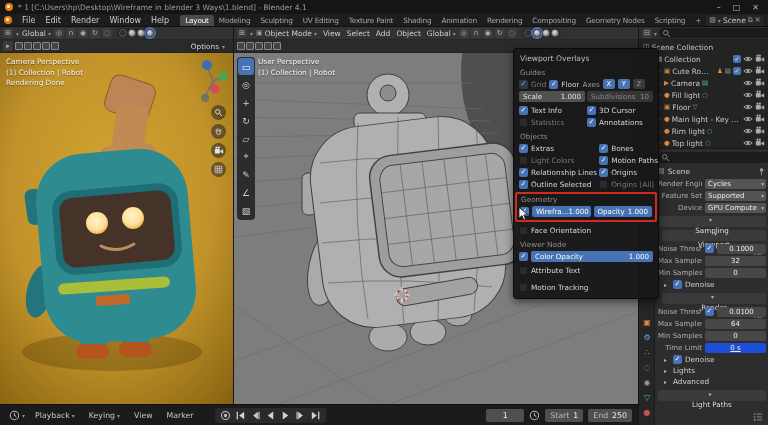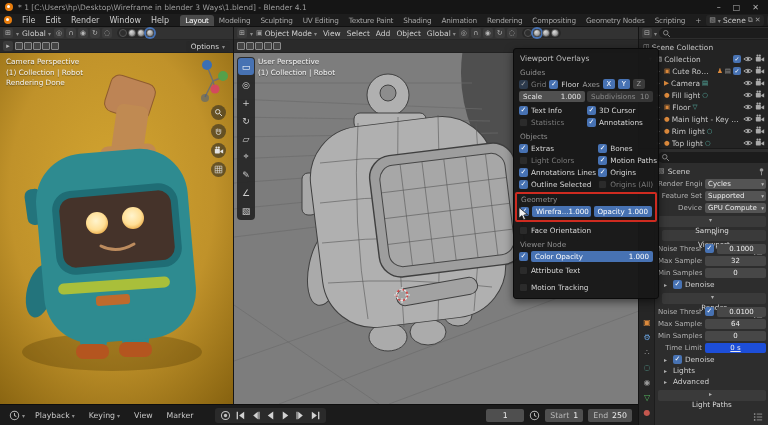--- a/index.html
+++ b/index.html
@@ -784,21 +784,21 @@
           <div class="ov-check dim">
             <span class="cb off"></span>
             <span class="lbl">Light Colors</span>
           </div>
           <div class="ov-check">
             <span class="cb">✓</span>
             <span class="lbl">Motion Paths</span>
           </div>
           <div class="ov-check">
             <span class="cb">✓</span>
-            <span class="lbl">Annotations Lines</span>
+            <span class="lbl">Relationship Lines</span>
           </div>
           <div class="ov-check">
             <span class="cb">✓</span>
             <span class="lbl">Origins</span>
           </div>
           <div class="ov-check">
             <span class="cb">✓</span>
             <span class="lbl">Outline Selected</span>
           </div>
           <div class="ov-check dim">

